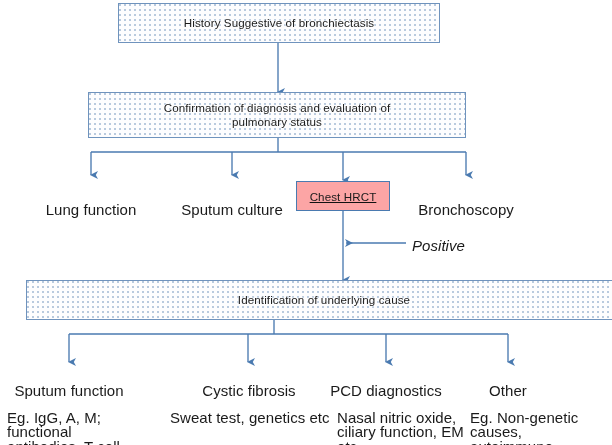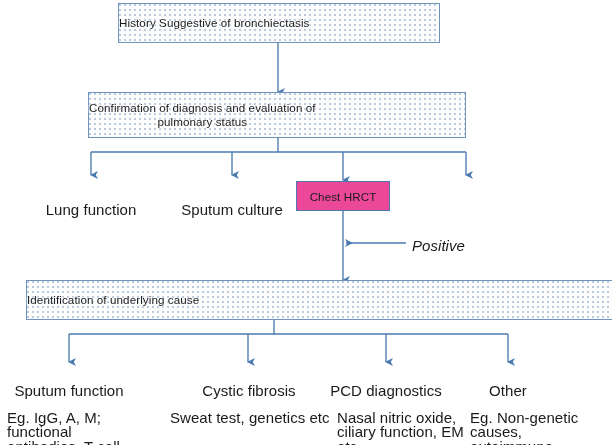--- a/index.html
+++ b/index.html
@@ -22,40 +22,42 @@
     position: absolute;
     box-sizing: border-box;
     border: 1.3px solid #6f93bd;
     background-color: #fdfdfe;
     background-image:
       radial-gradient(circle at 1px 1px, #b9cade 1.05px, transparent 1.15px);
     background-size: 5px 5px;
     background-position: 0 0;
     display: flex;
     align-items: center;
+    justify-content: center;
     text-align: center;
   }
   .proc-box .ptext {
     font-size: 11.6px;
     line-height: 14px;
     color: #1a1a1a;
     letter-spacing: 0.1px;
     white-space: pre-line;
     text-shadow: 0 0 1.4px #ffffff, 0 0 2.4px #ffffff, 0 0 3px #ffffff;
   }
 
   
   .plain-box {
     position: absolute;
     box-sizing: border-box;
     border: 1.3px solid #4a7ab0;
-    background: #ec4899;
+    background: #fca5a5;
     display: flex;
     align-items: center;
     justify-content: center;
+    text-decoration: underline;
   }
   .plain-box .ptext {
     font-size: 11.6px;
     color: #1a1a1a;
     letter-spacing: 0.1px;
   }
 
   
   .label {
     position: absolute;
@@ -138,20 +140,23 @@
   </div>
 
   <div class="label center" style="left:21px; top:188px; width:140px;">
     <span>Lung function</span>
   </div>
 
   <div class="label center" style="left:164px; top:188px; width:136px;">
     <span>Sputum culture</span>
   </div>
 
+  <div class="label center" style="left:398px; top:188px; width:136px;">
+    <span>Bronchoscopy</span>
+  </div>
 
   <div class="label left italic" style="left:412px; top:224px; width:90px;">
     <span>Positive</span>
   </div>
 
   <div class="label center" style="left:1px; top:369px; width:136px;">
     <span>Sputum function</span>
   </div>
 
   <div class="label center" style="left:184px; top:369px; width:130px;">

